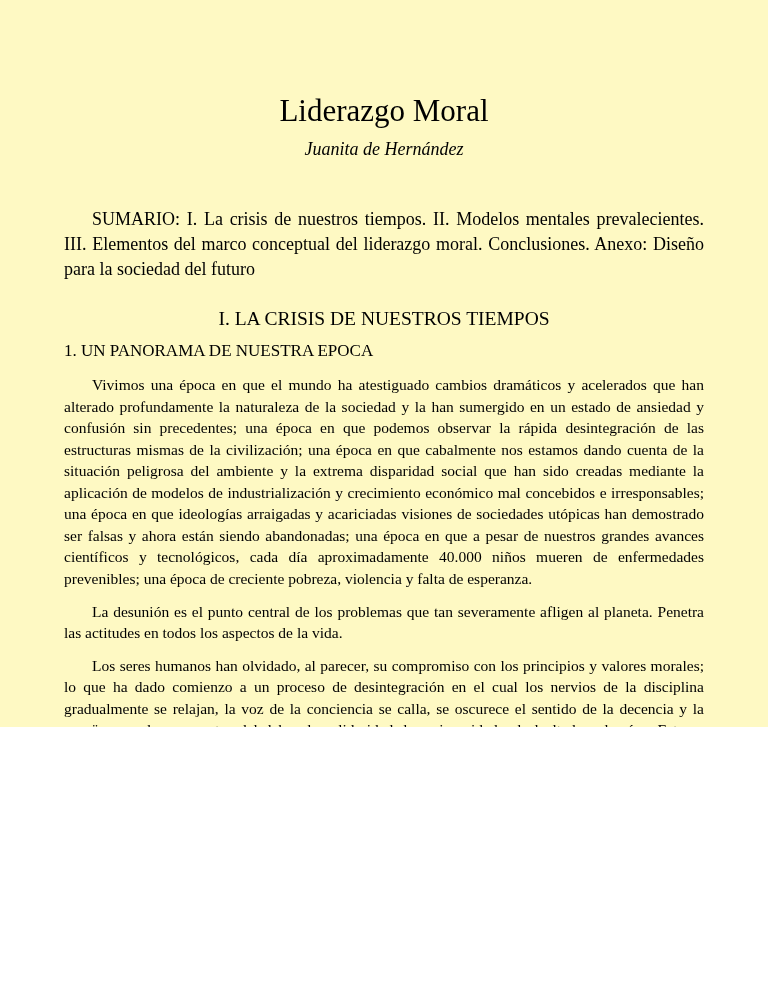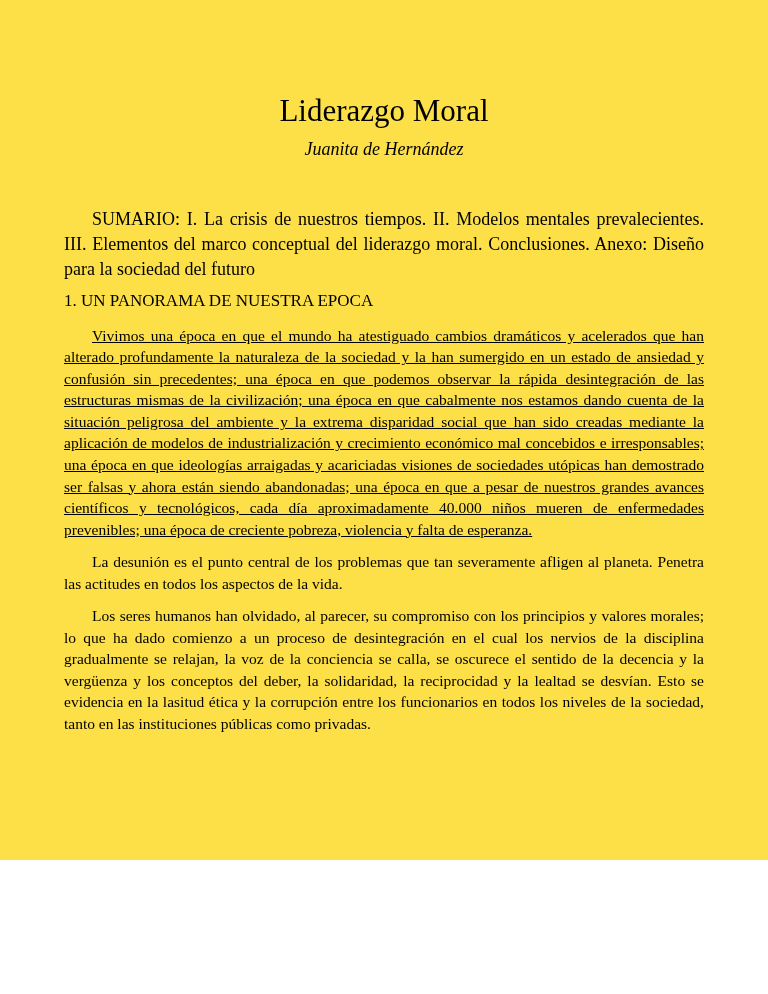--- a/index.html
+++ b/index.html
@@ -3,23 +3,23 @@
   <meta charset="utf-8">
   <style>
     html, body {
       margin: 0;
       padding: 0;
       background: #ffffff;
     }
     .page {
       position: relative;
       width: 768px;
-      height: 860px;
+      height: 727px;
       margin: 0 auto;
-      background: #fde047;
+      background: #fef9c3;
       color: #000000;
       font-family: "Liberation Serif", "DejaVu Serif", serif;
       box-sizing: border-box;
       padding: 93px 64px 44px 64px;
       overflow: hidden;
     }
     .doc-title {
       text-align: center;
       font-size: 31px;
       font-weight: normal;
@@ -56,35 +56,35 @@
     }
     .body-para {
       margin: 11px 0 0 0;
       font-size: 15.5px;
       line-height: 1.39;
       text-align: justify;
       text-indent: 28px;
     }
     .body-para.first {
       margin-top: 13px;
-      text-decoration: underline;
     }
   </style>
 </head>
 <body>
 
 <div class="page">
 
   <h1 class="doc-title">Liderazgo Moral</h1>
 
 
   <p class="author-line">Juanita de Hernández</p>
 
   <p class="summary-para">SUMARIO: I. La crisis de nuestros tiempos. II. Modelos mentales prevalecientes. III. Elementos del marco conceptual del liderazgo moral. Conclusiones. Anexo: Diseño para la sociedad del futuro</p>
 
+  <h2 class="section-heading">I. LA CRISIS DE NUESTROS TIEMPOS</h2>
 
   <h3 class="subsection-heading">1. UN PANORAMA DE NUESTRA EPOCA</h3>
 
   <p class="body-para first">Vivimos una época en que el mundo ha atestiguado cambios dramáticos y acelerados que han alterado profundamente la naturaleza de la sociedad y la han sumergido en un estado de ansiedad y confusión sin precedentes; una época en que podemos observar la rápida desintegración de las estructuras mismas de la civilización; una época en que cabalmente nos estamos dando cuenta de la situación peligrosa del ambiente y la extrema disparidad social que han sido creadas mediante la aplicación de modelos de industrialización y crecimiento económico mal concebidos e irresponsables; una época en que ideologías arraigadas y acariciadas visiones de sociedades utópicas han demostrado ser falsas y ahora están siendo abandonadas; una época en que a pesar de nuestros grandes avances científicos y tecnológicos, cada día aproximadamente 40.000 niños mueren de enfermedades prevenibles; una época de creciente pobreza, violencia y falta de esperanza.</p>
 
   <p class="body-para">La desunión es el punto central de los problemas que tan severamente afligen al planeta. Penetra las actitudes en todos los aspectos de la vida.</p>
 
   <p class="body-para">Los seres humanos han olvidado, al parecer, su compromiso con los principios y valores morales; lo que ha dado comienzo a un proceso de desintegración en el cual los nervios de la disciplina gradualmente se relajan, la voz de la conciencia se calla, se oscurece el sentido de la decencia y la vergüenza y los conceptos del deber, la solidaridad, la reciprocidad y la lealtad se desvían. Esto se evidencia en la lasitud ética y la corrupción entre los funcionarios en todos los niveles de la sociedad, tanto en las instituciones públicas como privadas.</p>
 
 

